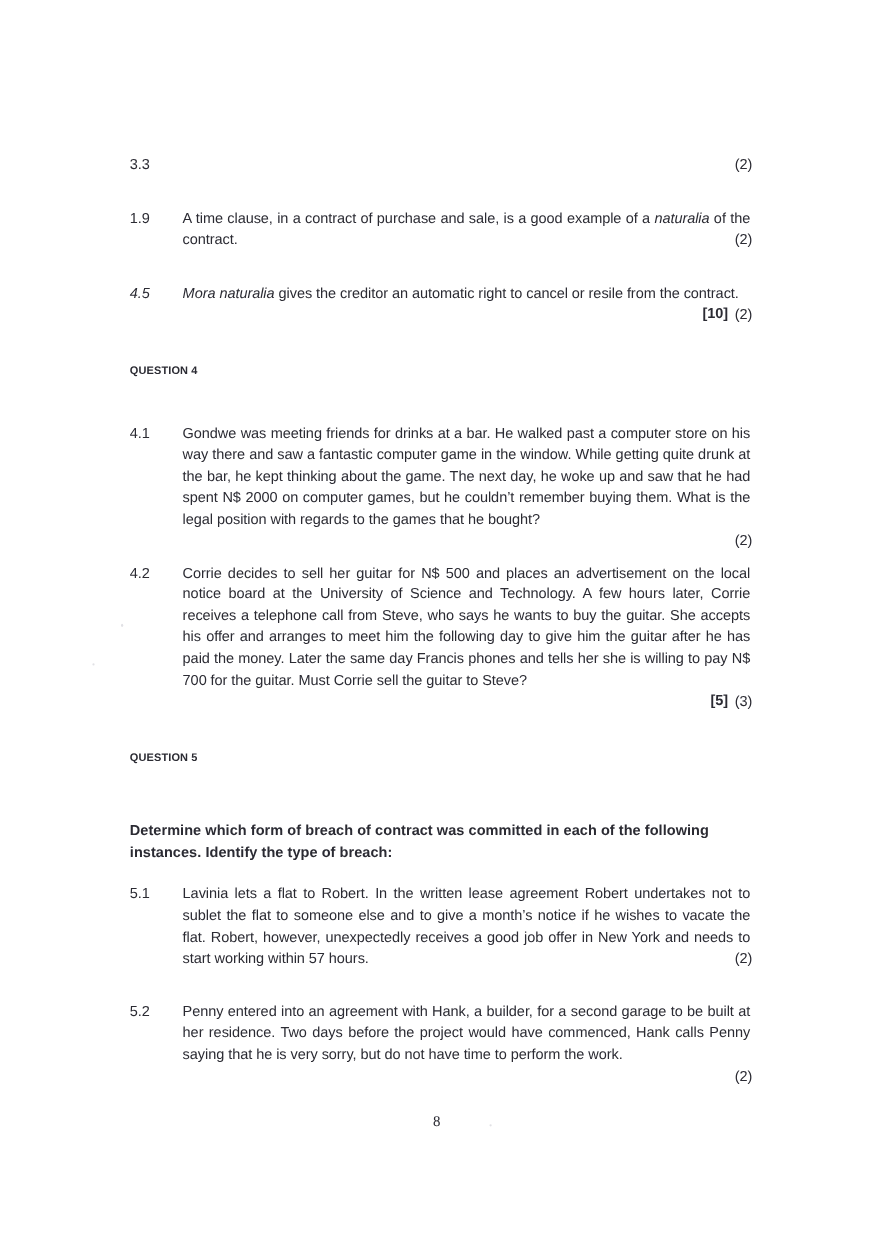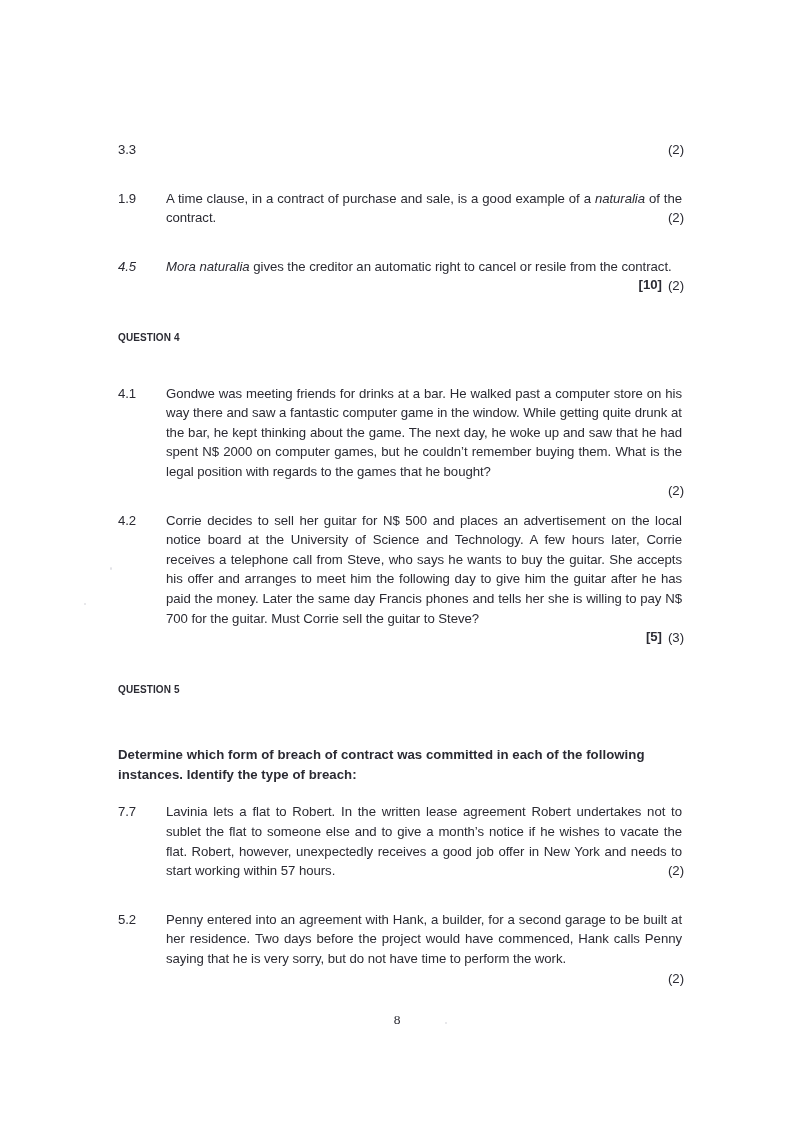--- a/index.html
+++ b/index.html
@@ -195,21 +195,21 @@
 
     <div class="qheading">QUESTION 5</div>
 
     <div class="gap-md"></div>
 
     <div class="instruction" style="width:548px;margin-top:28px;">Determine which form of breach of contract was committed in each of the following instances. Identify the type of breach:</div>
 
     <div class="gap-md"></div>
 
     <div class="item">
-      <div class="num">7.7</div>
+      <div class="num">5.1</div>
       <div class="body">
         <span>Lavinia lets a flat to Robert.  In the written lease agreement Robert undertakes not to sublet the flat to someone else and to give a month’s notice if he wishes to vacate the flat.  Robert, however, unexpectedly receives a good job offer in New York and needs to start working within 57 hours.</span>
         <span class="marks" style="top:58.8px;">(2)</span>
       </div>
     </div>
 
     <div class="gap-sm"></div>
 
     <div class="item" style="margin-bottom:0;">
       <div class="num">5.2</div>

